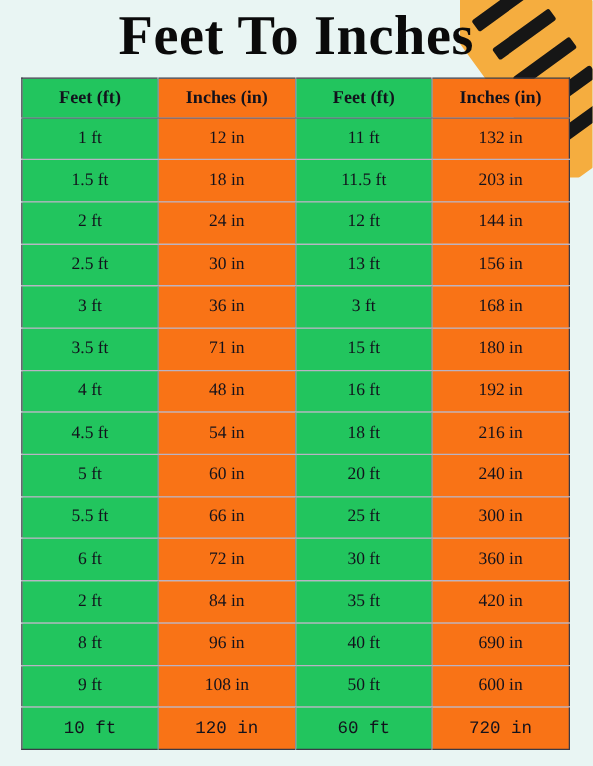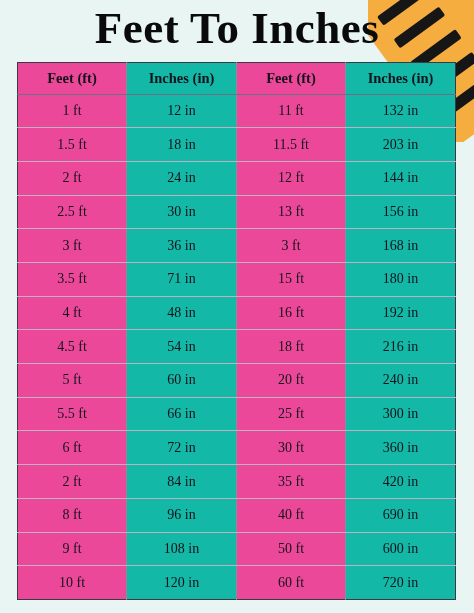--- a/index.html
+++ b/index.html
@@ -73,24 +73,24 @@
   #conversion-table th:last-child,
   #conversion-table td:last-child { border-right:none; }
 
   #conversion-table thead th {
     font-size:14.5px;
     font-weight:bold;
     border-bottom:1px solid #6e6e84;
   }
 
   #conversion-table tbody td { font-size:14px; }
-  #conversion-table tbody tr:last-child td { border-bottom:none; }
-
-  .col-pink { background:#ec4899; }
-  .col-blue { background:#14b8a6; }
+  #conversion-table tbody tr:last-child td { border-bottom:none;font-family:Liberation Mono, monospace; }
+
+  .col-pink { background:#22c55e; }
+  .col-blue { background:#f97316; }
 </style>
 </head>
 <body>
 
 <svg id="ruler-art" viewBox="0 0 150 188" xmlns="http://www.w3.org/2000/svg">
   <g transform="rotate(-36 75 94)">
     <rect x="22" y="6" width="106" height="176" rx="3" fill="#f5ad3f"></rect>
     <g fill="#161616">
       <rect x="40" y="30" width="56" height="11" rx="2"></rect>
       <rect x="40" y="58" width="56" height="11" rx="2"></rect>

